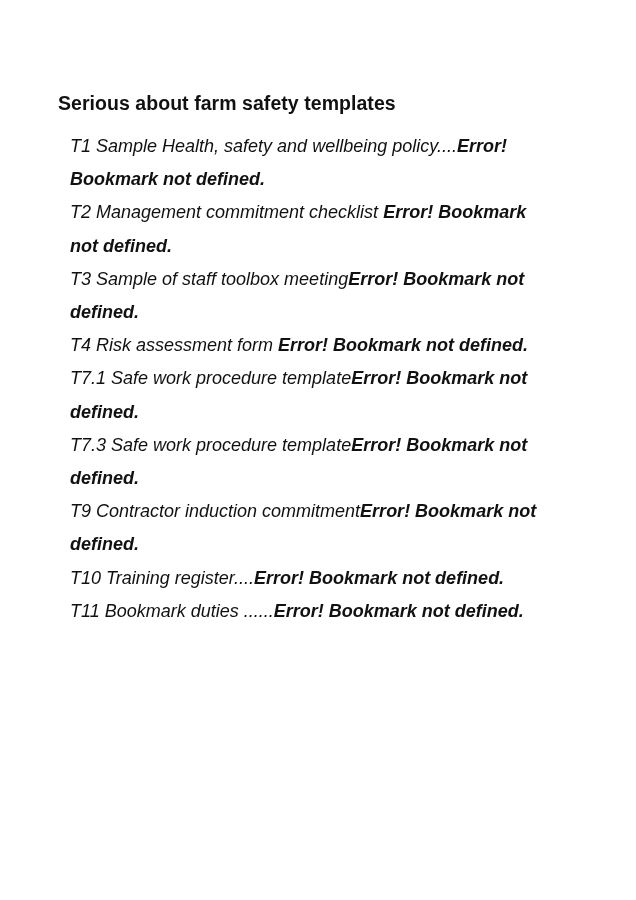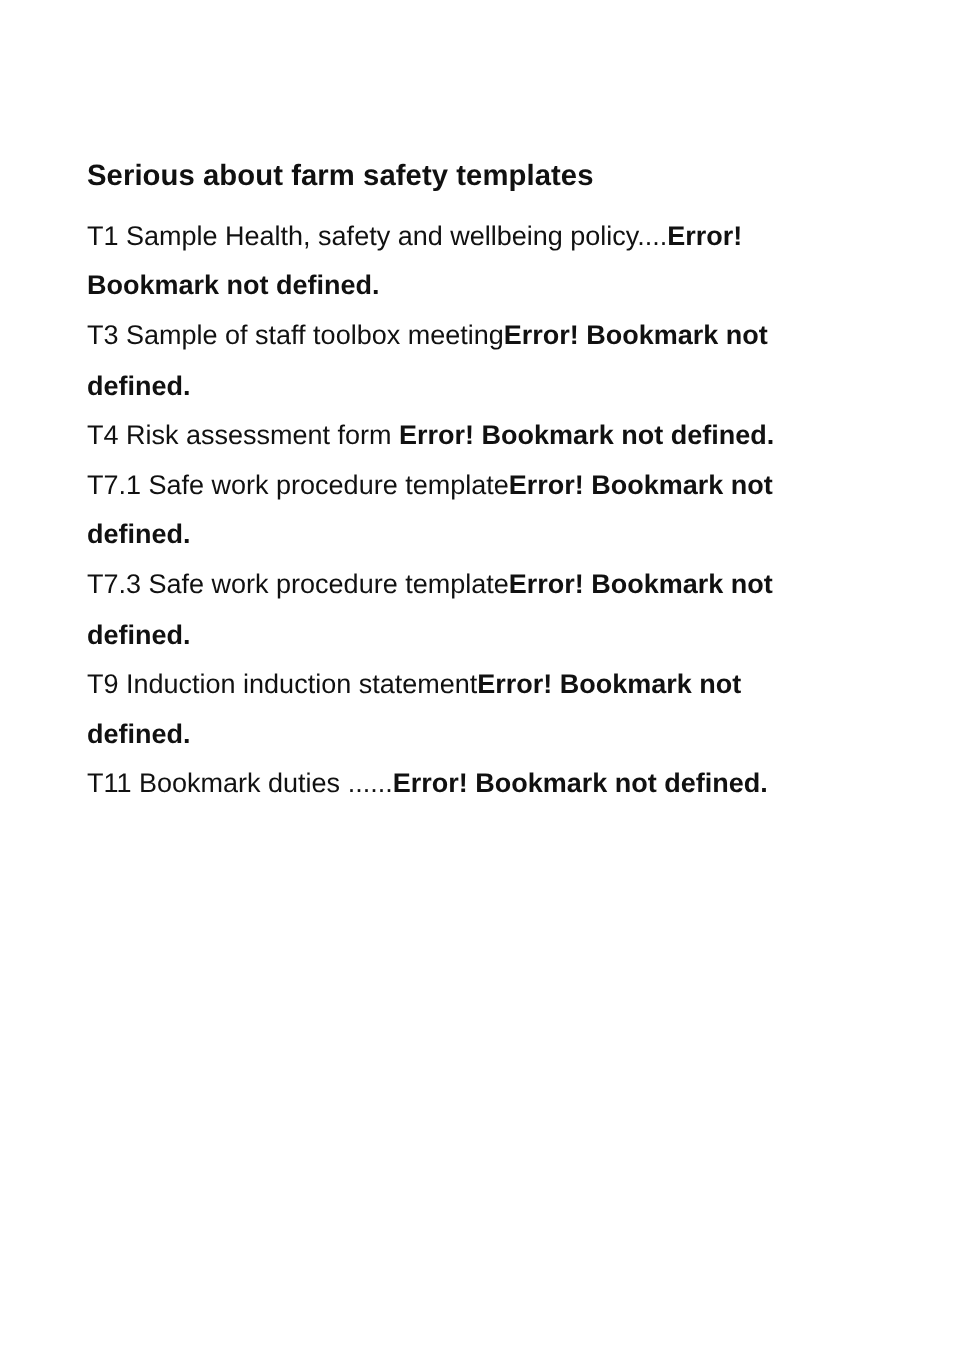--- a/index.html
+++ b/index.html
@@ -11,34 +11,35 @@
       width: 636px;
       height: 900px;
       position: relative;
       overflow: hidden;
       font-family: "Liberation Sans", sans-serif;
       color: #111111;
     }
     .page {
       position: absolute;
       left: 58px;
-      top: 102px;
+      top: 88px;
       width: 500px;
     }
     .doc-title {
       font-size: 19.5px;
       font-weight: bold;
       margin: 0 0 9px 0;
       line-height: 30px;
       letter-spacing: 0.05px;
     }
     .toc {
       list-style: none;
-      margin: 0;
+      margin: 12px;
       padding: 0;
+      font-style: italic;
     }
     .toc-entry {
       font-size: 18px;
       line-height: 33.2px;
       margin: 0;
       padding: 0;
     }
     .toc-entry .label {
       font-weight: normal;
     }
@@ -53,31 +54,37 @@
 <body>
 
 <div class="page">
   <h1 class="doc-title">Serious about farm safety templates</h1>
 
   <ul class="toc">
     <li class="toc-entry">
       <span class="label">T1 Sample Health, safety and wellbeing policy</span><span class="leader">....</span><span class="error">Error! Bookmark not defined.</span>
     </li>
     <li class="toc-entry">
+      <span class="label">T2 Management commitment checklist</span><span class="leader" style="white-space:pre"> </span><span class="error">Error! Bookmark not defined.</span>
+    </li>
+    <li class="toc-entry">
       <span class="label">T3 Sample of staff toolbox meeting</span><span class="leader"></span><span class="error">Error! Bookmark not defined.</span>
     </li>
     <li class="toc-entry">
       <span class="label">T4 Risk assessment form</span><span class="leader" style="white-space:pre"> </span><span class="error">Error! Bookmark not defined.</span>
     </li>
     <li class="toc-entry">
       <span class="label">T7.1 Safe work procedure template</span><span class="leader"></span><span class="error">Error! Bookmark not defined.</span>
     </li>
     <li class="toc-entry">
       <span class="label">T7.3 Safe work procedure template</span><span class="leader"></span><span class="error">Error! Bookmark not defined.</span>
     </li>
     <li class="toc-entry">
-      <span class="label">T9 Induction induction statement</span><span class="leader"></span><span class="error">Error! Bookmark not defined.</span>
+      <span class="label">T9 Contractor induction commitment</span><span class="leader"></span><span class="error">Error! Bookmark not defined.</span>
+    </li>
+    <li class="toc-entry">
+      <span class="label">T10 Training register</span><span class="leader">....</span><span class="error">Error! Bookmark not defined.</span>
     </li>
     <li class="toc-entry">
       <span class="label">T11 Bookmark duties</span><span class="leader" style="white-space:pre"> ......</span><span class="error">Error! Bookmark not defined.</span>
     </li>
   </ul>
 </div>
 
 </body></html>

